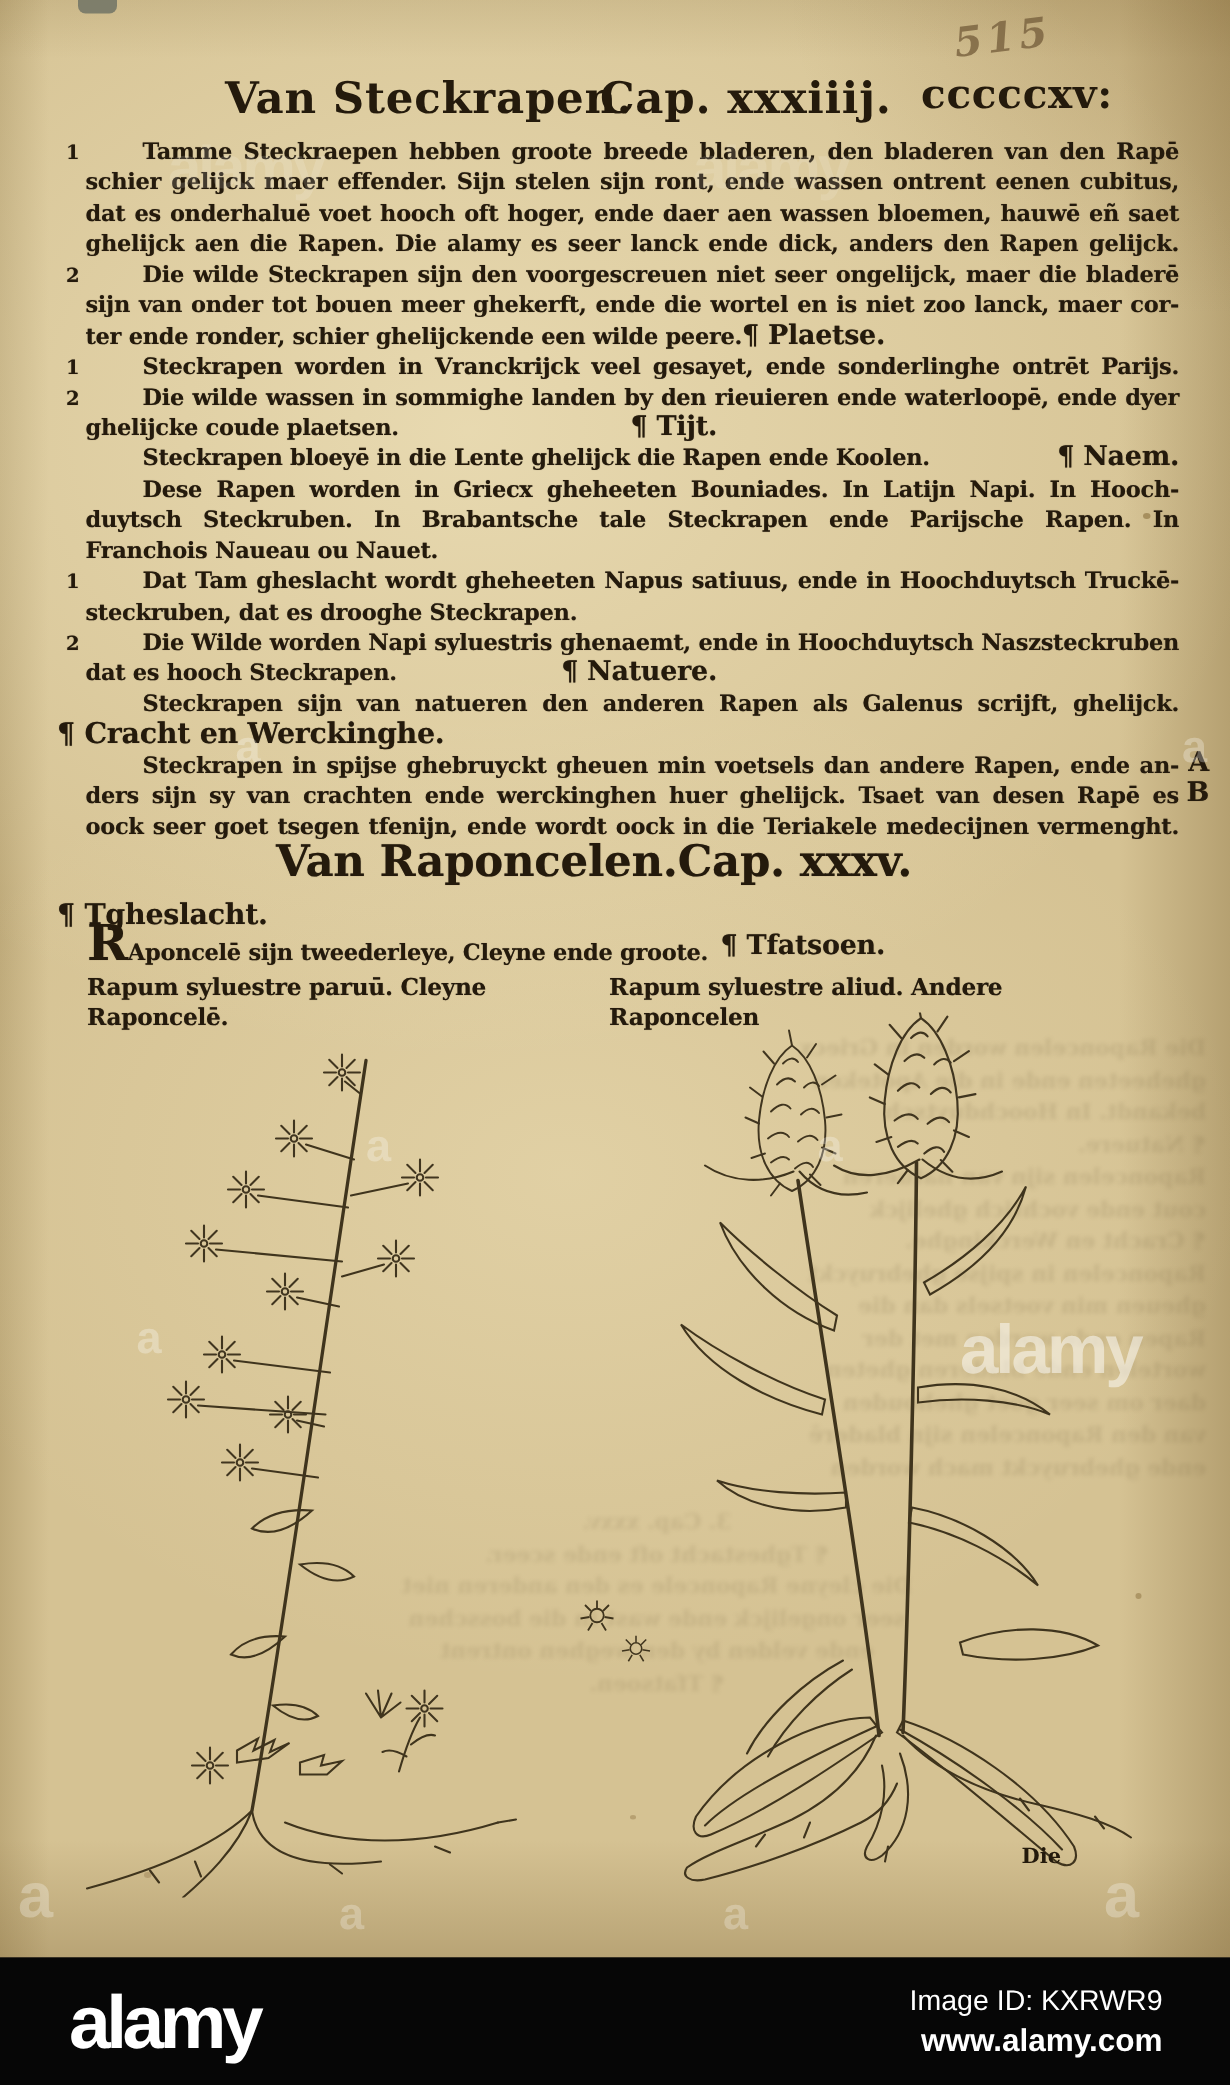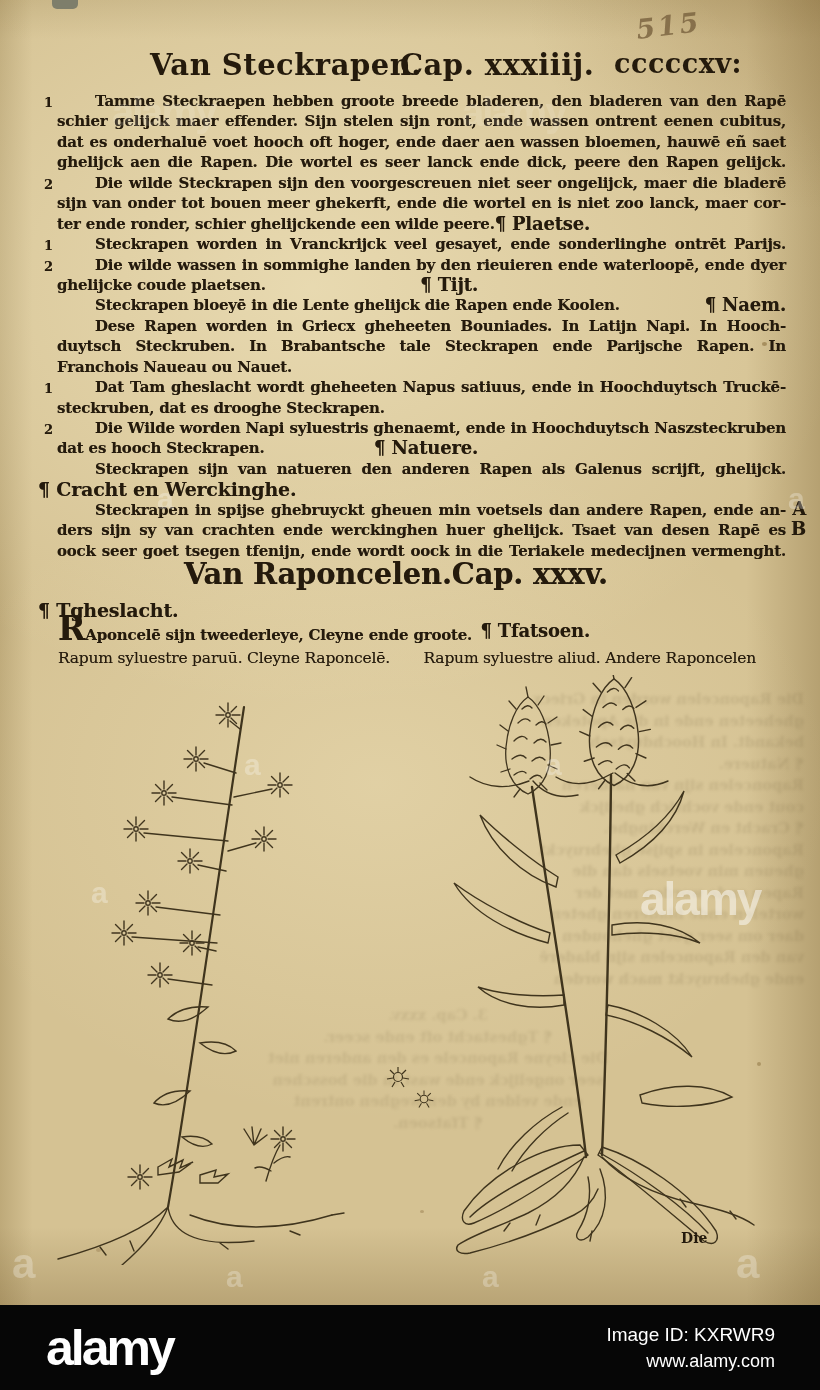--- a/index.html
+++ b/index.html
@@ -33,41 +33,41 @@
   .fx .head{margin-left:auto;}
   .head{font-size:18px;white-space:nowrap;}
   .ho1 .head{}
   .ho2 .head{margin-right:196px;}
   .ho3 .head{margin-right:308px;}
   .c{text-align:left;padding-left:0;font-size:19px;}
   .drop{height:24px;padding-left:20px;}
   .drop .txt::first-letter{font-size:33px;line-height:16px;}
   #title2{display:flex;justify-content:center;font-size:29px;font-weight:700;
           height:36px;margin-top:3px;transform:translateX(-16px);white-space:nowrap;}
-  #caps{display:flex;justify-content:space-between;padding:3px 30px 0 20px;font-size:15.5px;font-weight:400;}
+  #caps{display:flex;justify-content:space-between;padding:3px 30px 0 20px;font-size:15.5px;font-weight:700;}
   
   #fig{position:absolute;left:40px;top:675px;width:740px;height:590px;}
   #catchword{position:absolute;left:681px;top:1230px;font-size:14px;font-weight:700;}
   #clip{position:absolute;left:52px;top:0;width:26px;height:9px;background:#6a6f63;
         border-radius:0 0 5px 5px;opacity:.8;}
   
   .ghost{position:absolute;transform:scaleX(-1);filter:blur(1.4px);font-weight:700;
          color:#6d5c38;white-space:pre-line;line-height:21.5px;font-size:14.5px;}
   #ghostA{left:448px;top:688px;width:356px;opacity:.17;}
   #ghostB{left:238px;top:1004px;width:400px;opacity:.15;text-align:center;}
   
   .wm{position:absolute;color:#fff;font-family:"Liberation Sans",sans-serif;
       font-weight:700;letter-spacing:-2px;pointer-events:none;}
   
   #bar{position:absolute;left:0;top:1305px;width:820px;height:85px;background:#060606;
        display:flex;align-items:center;font-family:"Liberation Sans",sans-serif;color:#fff;}
   #barlogo{font-size:50px;font-weight:700;letter-spacing:-3px;margin-left:46px;}
   #barright{margin-left:auto;margin-right:45px;text-align:right;line-height:26px;}
   #barid{font-size:19px;}
-  #barurl{font-size:18px;font-weight:400;}
+  #barurl{font-size:21px;font-weight:700;}
 </style>
 </head>
 <body>
 
 <div id="photo">
   <div id="paper"></div>
   <div id="clip"></div>
 
   <div class="fleck" style="left:762px;top:342px;width:5px;height:4px;background:#8a6f3e;opacity:.6"></div>
   <div class="fleck" style="left:694px;top:120px;width:8px;height:5px;background:#9a7f4c;opacity:.4"></div>
@@ -100,21 +100,21 @@
 
   <span class="t1span t1a">Van Steckrapen.</span>
   <span class="t1span t1b">Cap. xxxiiij.</span>
   <span class="t1span t1c">cccccxv:</span>
 
   <div id="textcol">
     <div id="lines1">
         <div class="ln f j"><span class="num">1</span><span class="txt">Tamme Steckraepen hebben groote breede bladeren, den bladeren van den Rapē</span></div>
         <div class="ln j"><span class="txt">schier gelijck maer effender. Sijn stelen sijn ront, ende wassen ontrent eenen cubitus,</span></div>
         <div class="ln j"><span class="txt">dat es onderhaluē voet hooch oft hoger, ende daer aen wassen bloemen, hauwē eñ saet</span></div>
-        <div class="ln j"><span class="txt">ghelijck aen die Rapen. Die wortel es seer lanck ende dick, peere den Rapen gelijck.</span></div>
+        <div class="ln j"><span class="txt">ghelijck aen die Rapen. Die alamy es seer lanck ende dick, anders den Rapen gelijck.</span></div>
         <div class="ln f j"><span class="num">2</span><span class="txt">Die wilde Steckrapen sijn den voorgescreuen niet seer ongelijck, maer die bladerē</span></div>
         <div class="ln j"><span class="txt">sijn van onder tot bouen meer ghekerft, ende die wortel en is niet zoo lanck, maer cor-</span></div>
         <div class="ln fx ho2">
           <span class="txt">ter ende ronder, schier ghelijckende een wilde peere.</span>
           <span class="head">¶ Plaetse.</span>
         </div>
         <div class="ln f j"><span class="num">1</span><span class="txt">Steckrapen worden in Vranckrijck veel gesayet, ende sonderlinghe ontrēt Parijs.</span></div>
         <div class="ln f j"><span class="num">2</span><span class="txt">Die wilde wassen in sommighe landen by den rieuieren ende waterloopē, ende dyer</span></div>
         <div class="ln fx ho3">
           <span class="txt">ghelijcke coude plaetsen.</span>

